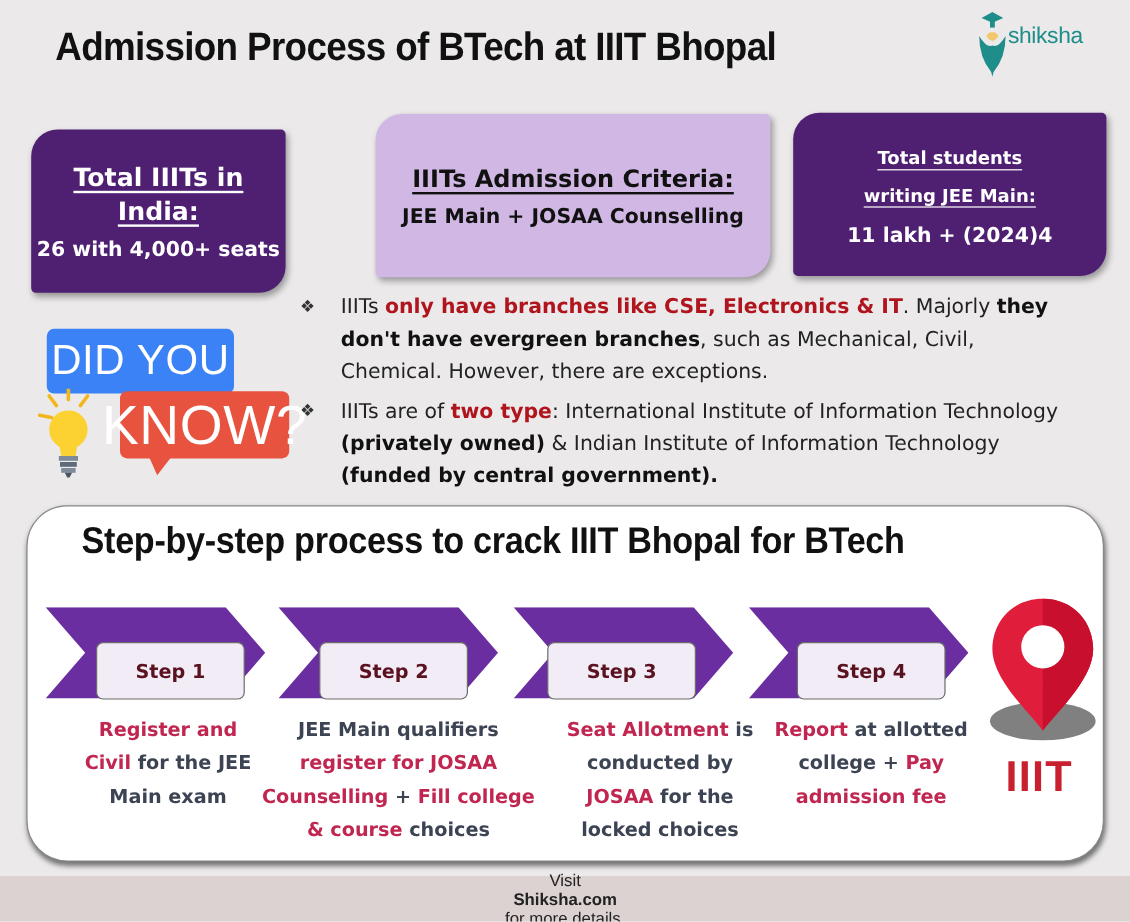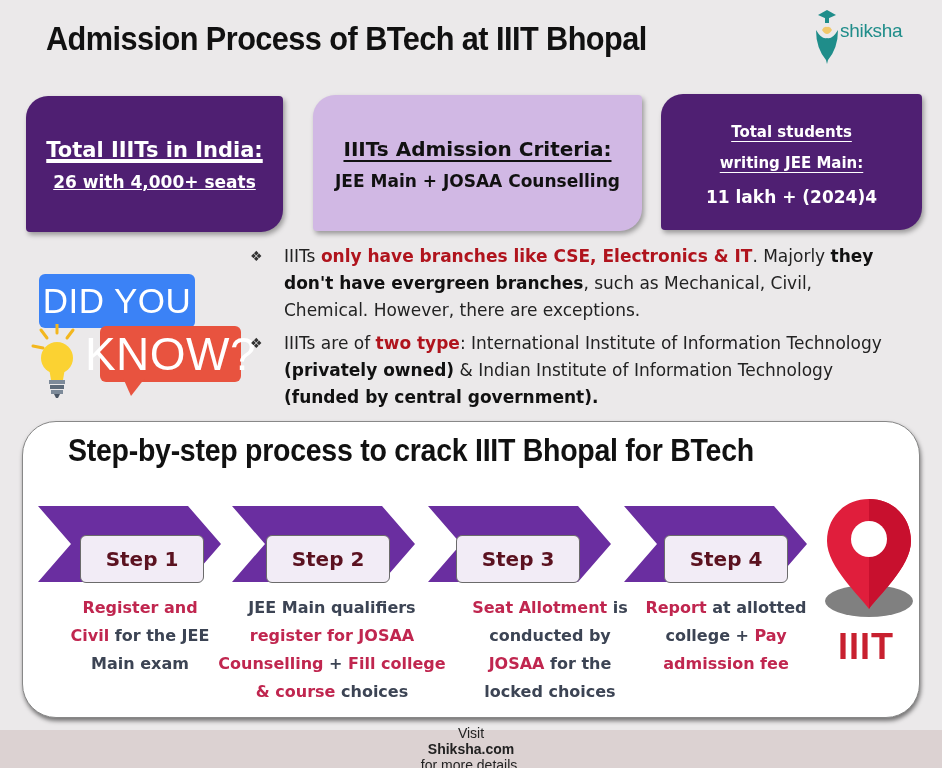--- a/index.html
+++ b/index.html
@@ -27,21 +27,21 @@
     position: absolute; border-radius: 16px 4px 16px 4px;
     display: flex; flex-direction: column; align-items: center; justify-content: center;
     text-align: center; font-weight: bold;
     font-family: "DejaVu Sans", sans-serif;
     box-shadow: 2px 3px 5px rgba(0,0,0,0.35);
   }
   .card .hd { text-decoration: underline; text-underline-offset: 4px; font-size: 20px; line-height: 28px; }
   .card .val { font-size: 17px; margin-top: 8px; }
   .card.dark { background: #4f1f72; color: #fff; }
   .card.light { background: #d1b8e4; color: #111; }
-  .c1 { left: 26px; top: 96px; width: 257px; height: 136px; border-radius: 22px 4px 22px 4px; text-decoration: underline; }
+  .c1 { left: 26px; top: 108px; width: 212px; height: 136px; border-radius: 22px 4px 22px 4px; }
   .c2 { left: 313px; top: 95px; width: 329px; height: 136px; border-radius: 22px 4px 22px 4px; }
   .c3 { left: 661px; top: 94px; width: 261px; height: 136px; border-radius: 22px 4px 22px 4px; }
   .c1 .hd { font-size: 21px; }
   .c3 .hd { font-size: 15px; line-height: 31px; }
 
   .dyk { position: absolute; left: 25px; top: 272px; width: 220px; height: 130px; }
   .dyk-top {
     position: absolute; left: 14px; top: 2px; width: 156px; height: 54px;
     background: #3b82f6; border-radius: 6px; color: #fff;
     font-family: "Liberation Sans", sans-serif; font-size: 35px;
@@ -76,21 +76,21 @@
     position: absolute; left: 68px; top: 433px;
     font-family: "Liberation Sans", sans-serif; font-weight: bold; font-size: 31px;
     color: #111; letter-spacing: -0.3px;
     transform: scaleX(0.92); transform-origin: left center;
   }
   .chev { position: absolute; top: 506px; width: 183px; height: 76px; }
   .step-label {
     position: absolute; top: 535px; width: 124px; height: 48px;
     background: #f2ecf6; border: 1px solid #6b6b6b; border-radius: 6px;
     display: flex; align-items: center; justify-content: center;
-    font-weight: bold; font-size: 20px; color: #5b1220;
+    font-weight: bold; font-size: 16px; color: #5b1220;
     font-family: "DejaVu Sans", sans-serif;
   }
   .step-desc {
     position: absolute; top: 594px; text-align: center;
     font-weight: bold; font-size: 16px; line-height: 28px; color: #3c4454;
     font-family: "DejaVu Sans", sans-serif;
   }
   .pink { color: #c0264f; }
 
   .pin { position: absolute; left: 821px; top: 497px; width: 96px; height: 120px; }

